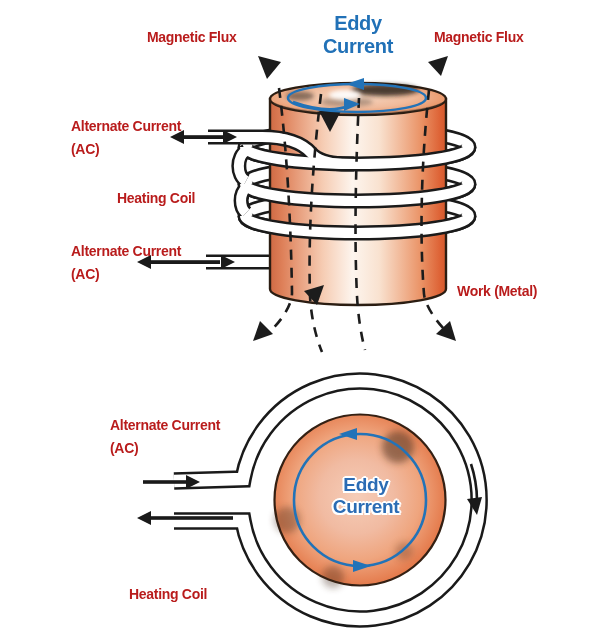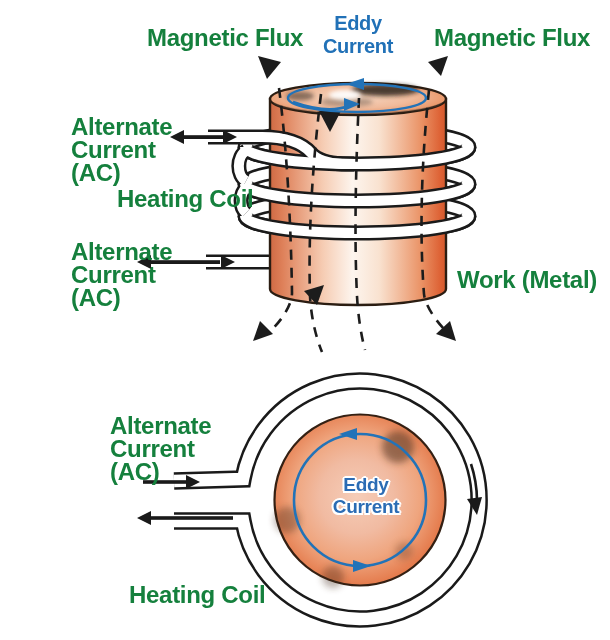--- a/index.html
+++ b/index.html
@@ -2,21 +2,21 @@
 <html><head>
 <meta charset="utf-8">
 <style>
   html,body{margin:0;padding:0;background:#ffffff;}
   .stage{
     position:relative;width:610px;height:640px;background:#ffffff;overflow:hidden;
     font-family:"Liberation Sans","DejaVu Sans",sans-serif;
   }
   .stage svg{position:absolute;left:0;top:0;}
   .lbl{
-    position:absolute;color:#15803d;font-weight:700;font-size:24px;line-height:23px;
+    position:absolute;color:#b91c1c;font-weight:700;font-size:14px;line-height:23px;
     letter-spacing:-0.3px;white-space:nowrap;
   }
   .lbl.wrap{white-space:normal;width:126px;margin-left:22px;}
   .lbl.blue{color:#2171b7;font-size:20px;text-align:center;white-space:normal;width:104px;line-height:23px;}
   .lbl.blue-outline{
     color:#2b6cb4;font-size:19px;text-align:center;white-space:normal;width:104px;line-height:22px;
     text-shadow:-2px 0 0 #fff,2px 0 0 #fff,0 -2px 0 #fff,0 2px 0 #fff,
                 -1.5px -1.5px 0 #fff,1.5px -1.5px 0 #fff,-1.5px 1.5px 0 #fff,1.5px 1.5px 0 #fff;
   }
 </style>
@@ -181,20 +181,20 @@
   <div class="lbl blue" style="left:306px;top:12px;">Eddy Current</div>
 
   <div class="lbl" style="left:434px;top:26px;">Magnetic Flux</div>
 
   <div class="lbl wrap" style="left:49px;top:115px;">Alternate Current (AC)</div>
 
   <div class="lbl" style="left:117px;top:187px;">Heating Coil</div>
 
   <div class="lbl wrap" style="left:49px;top:240px;">Alternate Current (AC)</div>
 
-  <div class="lbl" style="left:457px;top:268px;">Work (Metal)</div>
+  <div class="lbl" style="left:457px;top:280px;">Work (Metal)</div>
 
   <div class="lbl wrap" style="left:88px;top:414px;">Alternate Current (AC)</div>
 
   <div class="lbl blue-outline" style="left:314px;top:474px;">Eddy Current</div>
 
   <div class="lbl" style="left:129px;top:583px;">Heating Coil</div>
 </div>
 
 </body></html>

